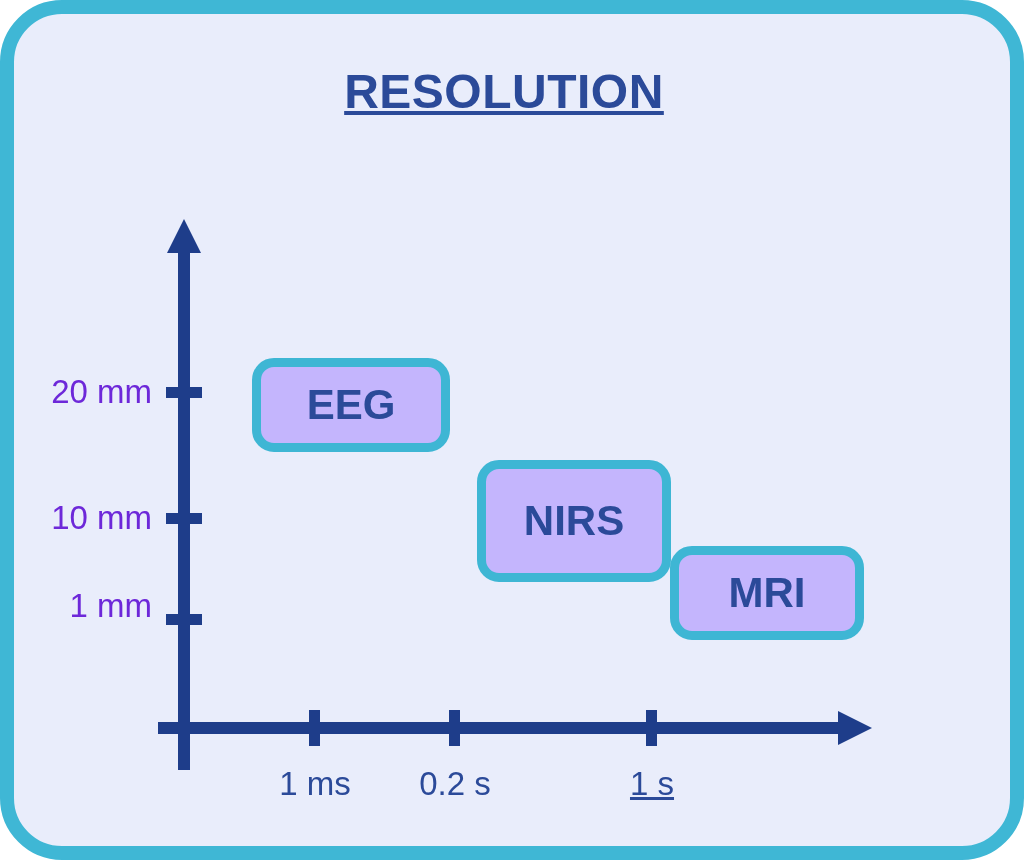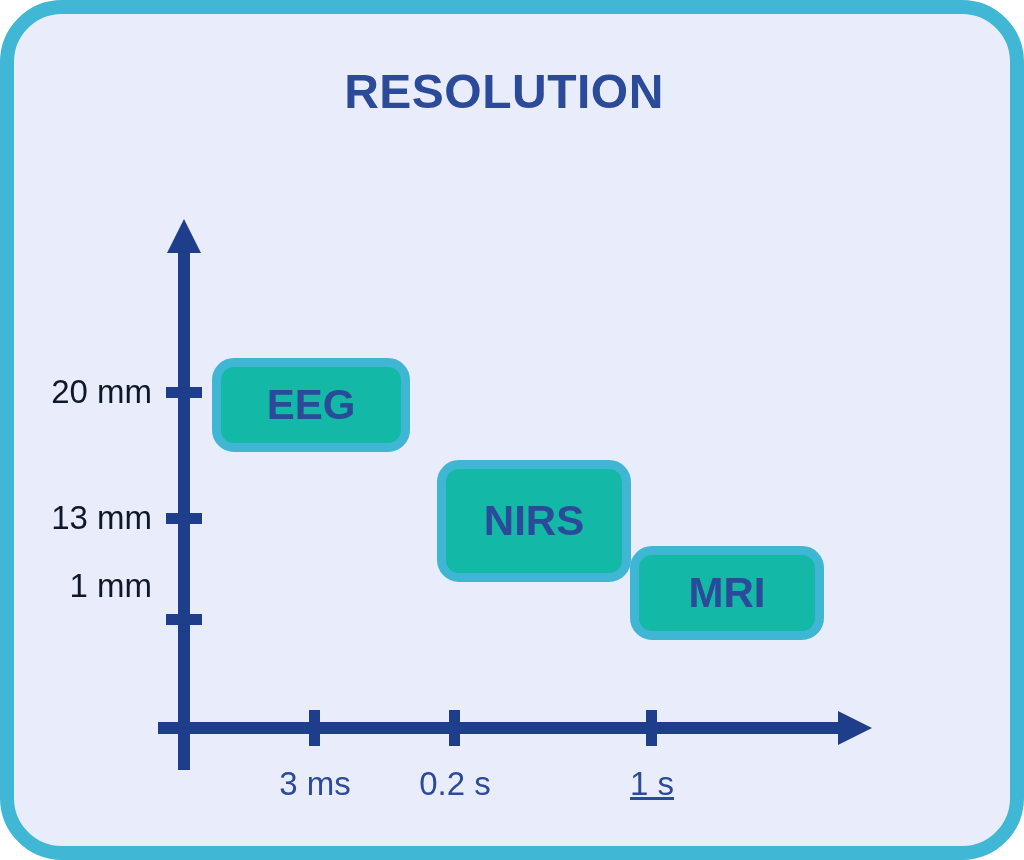--- a/index.html
+++ b/index.html
@@ -21,20 +21,21 @@
   .title {
     position: absolute;
     top: 50px;
     left: 0;
     width: 980px;
     text-align: center;
     font-size: 48px;
     font-weight: bold;
     letter-spacing: 0.5px;
     color: #2b4a99;
+    text-decoration: underline;
   }
   
   .y-axis-shaft {
     position: absolute;
     left: 164px; top: 232px;
     width: 12px; height: 524px;
     background: #1e3d8a;
   }
   .y-axis-arrow {
     position: absolute;
@@ -76,77 +77,78 @@
   .x-tick.t0 { left: 295px; }
   .x-tick.t1 { left: 435px; }
   .x-tick.t2 { left: 632px; }
   .y-label {
     position: absolute;
     left: 0;
     width: 138px;
     text-align: right;
     font-size: 33px;
     line-height: 40px;
-    color: #0f172a;
+    color: #6d28d9;
   }
   .y-label.t0 { top: 358px; }
   .y-label.t1 { top: 484px; }
-  .y-label.t2 { top: 552px; }
+  .y-label.t2 { top: 572px; }
   .x-label {
     position: absolute;
     top: 750px;
     width: 140px;
     text-align: center;
     font-size: 33px;
     line-height: 40px;
     color: #2b4a99;
   }
   .x-label.t0 { left: 231px; }
   .x-label.t1 { left: 371px; }
   .x-label.t2 { left: 568px; text-decoration: underline; }
   
   .method-box {
     position: absolute;
     box-sizing: border-box;
     border: 9px solid #3eb6d4;
     border-radius: 22px;
-    background: #14b8a6;
+    background: #c4b5fd;
     display: flex;
     align-items: center;
     justify-content: center;
     font-size: 42px;
     font-weight: bold;
     color: #2b4a99;
+    margin-left: 40px;
   }
   .method-box.eeg  { left: 198px; top: 344px; width: 198px; height: 94px; }
   .method-box.nirs { left: 423px; top: 446px; width: 194px; height: 122px; }
   .method-box.mri  { left: 616px; top: 532px; width: 194px; height: 94px; }
 </style>
 </head>
 <body>
 
 <div class="card">
 
   <div class="title">RESOLUTION</div>
 
   <div class="y-axis-arrow"></div>
   <div class="y-axis-shaft"></div>
   <div class="y-tick t0"></div>
   <div class="y-tick t1"></div>
   <div class="y-tick t2"></div>
   <div class="y-label t0">20 mm</div>
-  <div class="y-label t1">13 mm</div>
+  <div class="y-label t1">10 mm</div>
   <div class="y-label t2">1 mm</div>
 
   <div class="x-axis-shaft"></div>
   <div class="x-axis-arrow"></div>
   <div class="x-tick t0"></div>
   <div class="x-tick t1"></div>
   <div class="x-tick t2"></div>
-  <div class="x-label t0">3 ms</div>
+  <div class="x-label t0">1 ms</div>
   <div class="x-label t1">0.2 s</div>
   <div class="x-label t2">1 s</div>
 
   <div class="method-box eeg">
     <span>EEG</span>
   </div>
   <div class="method-box nirs">
     <span>NIRS</span>
   </div>
   <div class="method-box mri">

